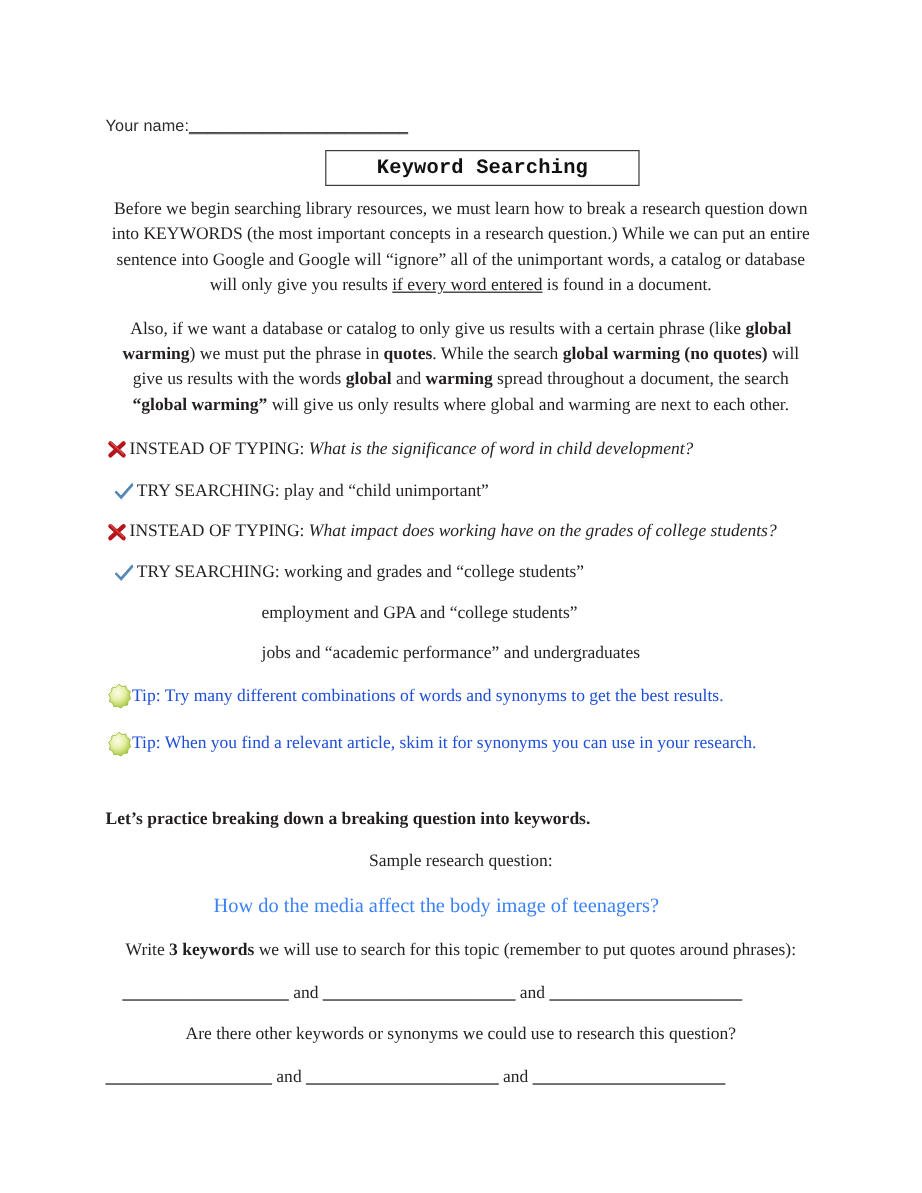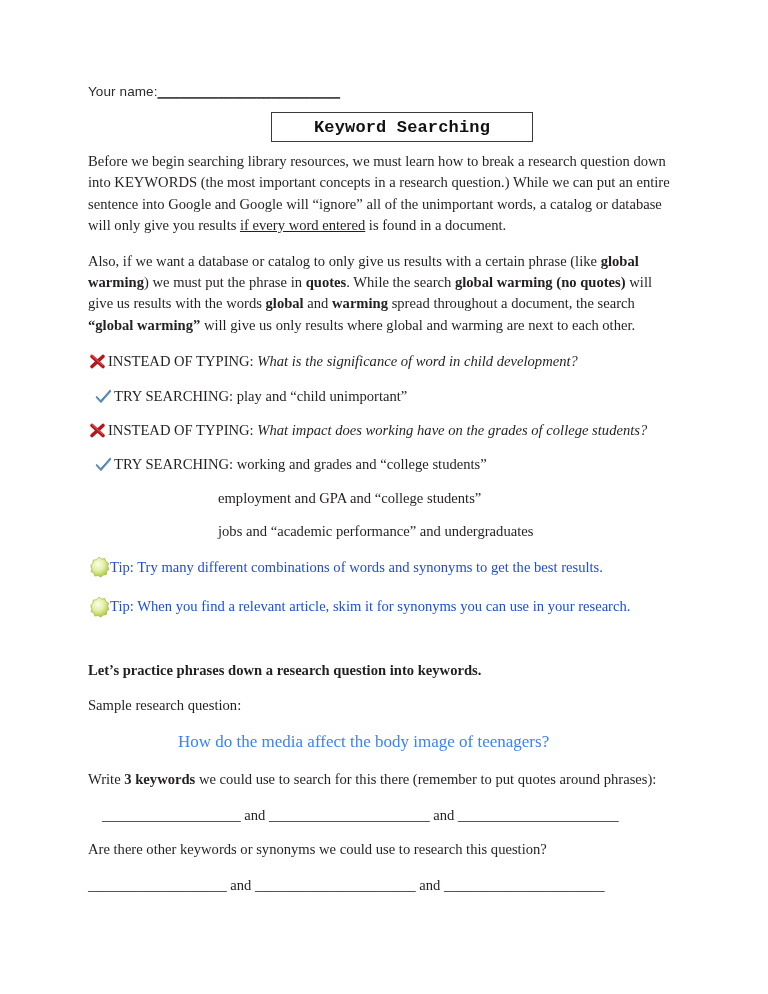--- a/index.html
+++ b/index.html
@@ -32,20 +32,21 @@
   }
 
   
   .name-line {
     font-family: "Liberation Sans", sans-serif;
     font-size: 13.5px;
     color: #2b2b2b;
     letter-spacing: 0.1px;
     white-space: nowrap;
     margin-bottom: 13px;
+    margin-top: 13px;
   }
   .name-line .rule {
     text-decoration: underline;
     color: #4a4a4a;
   }
 
   
   .title-box-wrap {
     display: flex;
     justify-content: center;
@@ -67,21 +68,21 @@
     font-size: 17px;
     letter-spacing: 0.15px;
     color: #111111;
   }
 
   
   p.body {
     font-size: 14.6px;
     line-height: 21.4px;
     margin: 0 0 14px 0;
-    text-align: left;
+    text-align: center;
     color: #231f20;
   }
   p.body:last-child { margin-bottom: 0; }
   .u { text-decoration: underline; }
   .b { font-weight: bold; }
   .i { font-style: italic; }
 
   
   .icon-row {
     display: flex;
@@ -258,27 +259,27 @@
             </radialGradient>
           </defs>
           <path d="M11 1.2 L13.6 3.1 L16.8 2.6 L17.9 5.6 L20.6 7.2 L19.7 10.3 L21.0 13.2 L18.7 15.3 L18.3 18.5 L15.1 19.0 L12.7 21.0 L10.0 19.6 L6.9 20.0 L5.9 17.0 L3.1 15.5 L3.9 12.4 L2.6 9.5 L4.9 7.4 L5.3 4.2 L8.5 3.7 Z" fill="url(#tipg2)" stroke="#9ab63a" stroke-width="0.7" stroke-linejoin="round"></path>
         </svg>
       </span>
       <span class="rowtext">Tip: When you find a relevant article, skim it for synonyms you can use in your research.</span>
     </div>
 
     <div class="spacer-lg"></div>
 
-    <div class="practice-head">Let’s practice phrases down a research question into keywords.</div>
+    <div class="practice-head">Let’s practice breaking down a breaking question into keywords.</div>
 
     <p class="body">Sample research question:</p>
 
     <div class="sample-q">How do the media affect the body image of teenagers?</div>
 
-    <p class="body"><span>Write </span><span class="b">3 keywords</span><span> we could use to search for this there (remember to put quotes around phrases):</span></p>
+    <p class="body"><span>Write </span><span class="b">3 keywords</span><span> we will use to search for this topic (remember to put quotes around phrases):</span></p>
 
     <div class="blank-line indent"><span class="ul">___________________</span><span class="andw"> and </span><span class="ul">______________________</span><span class="andw"> and </span><span class="ul">______________________</span></div>
 
     <p class="body">Are there other keywords or synonyms we could use to research this question?</p>
 
     <div class="blank-line"><span class="ul">___________________</span><span class="andw"> and </span><span class="ul">______________________</span><span class="andw"> and </span><span class="ul">______________________</span></div>
 
   </div>
 </div>
 

